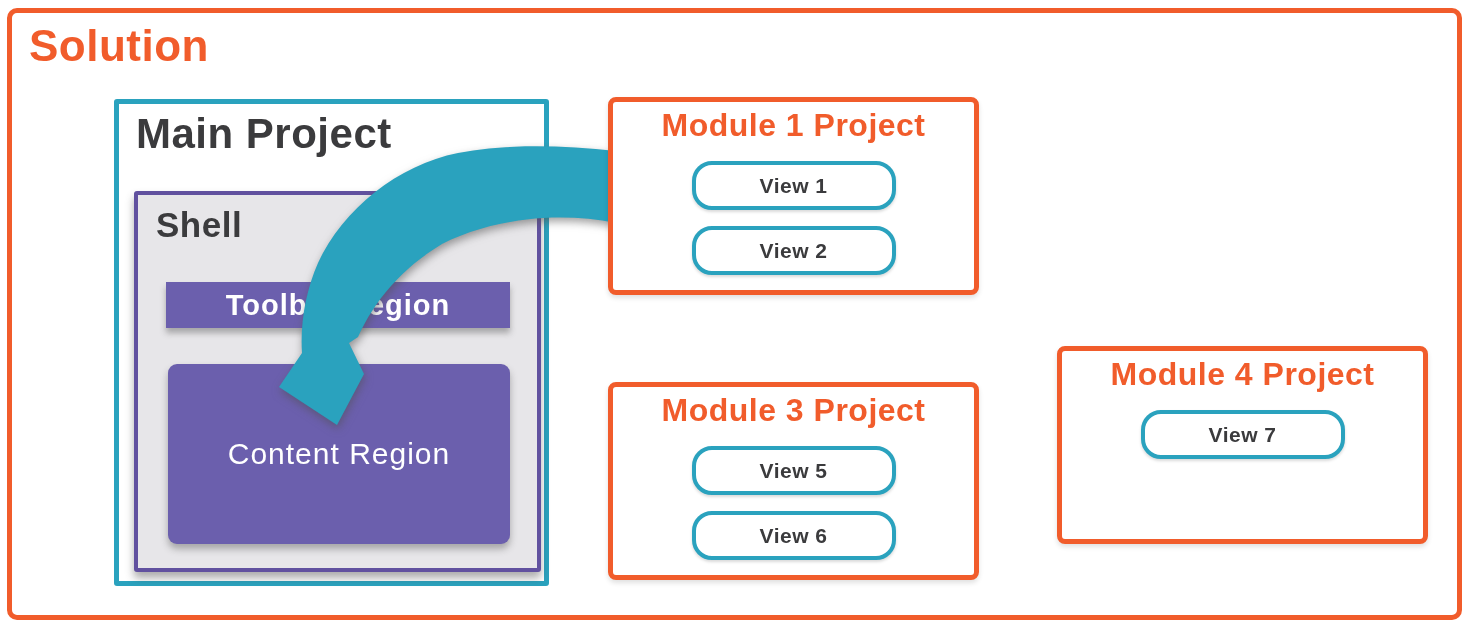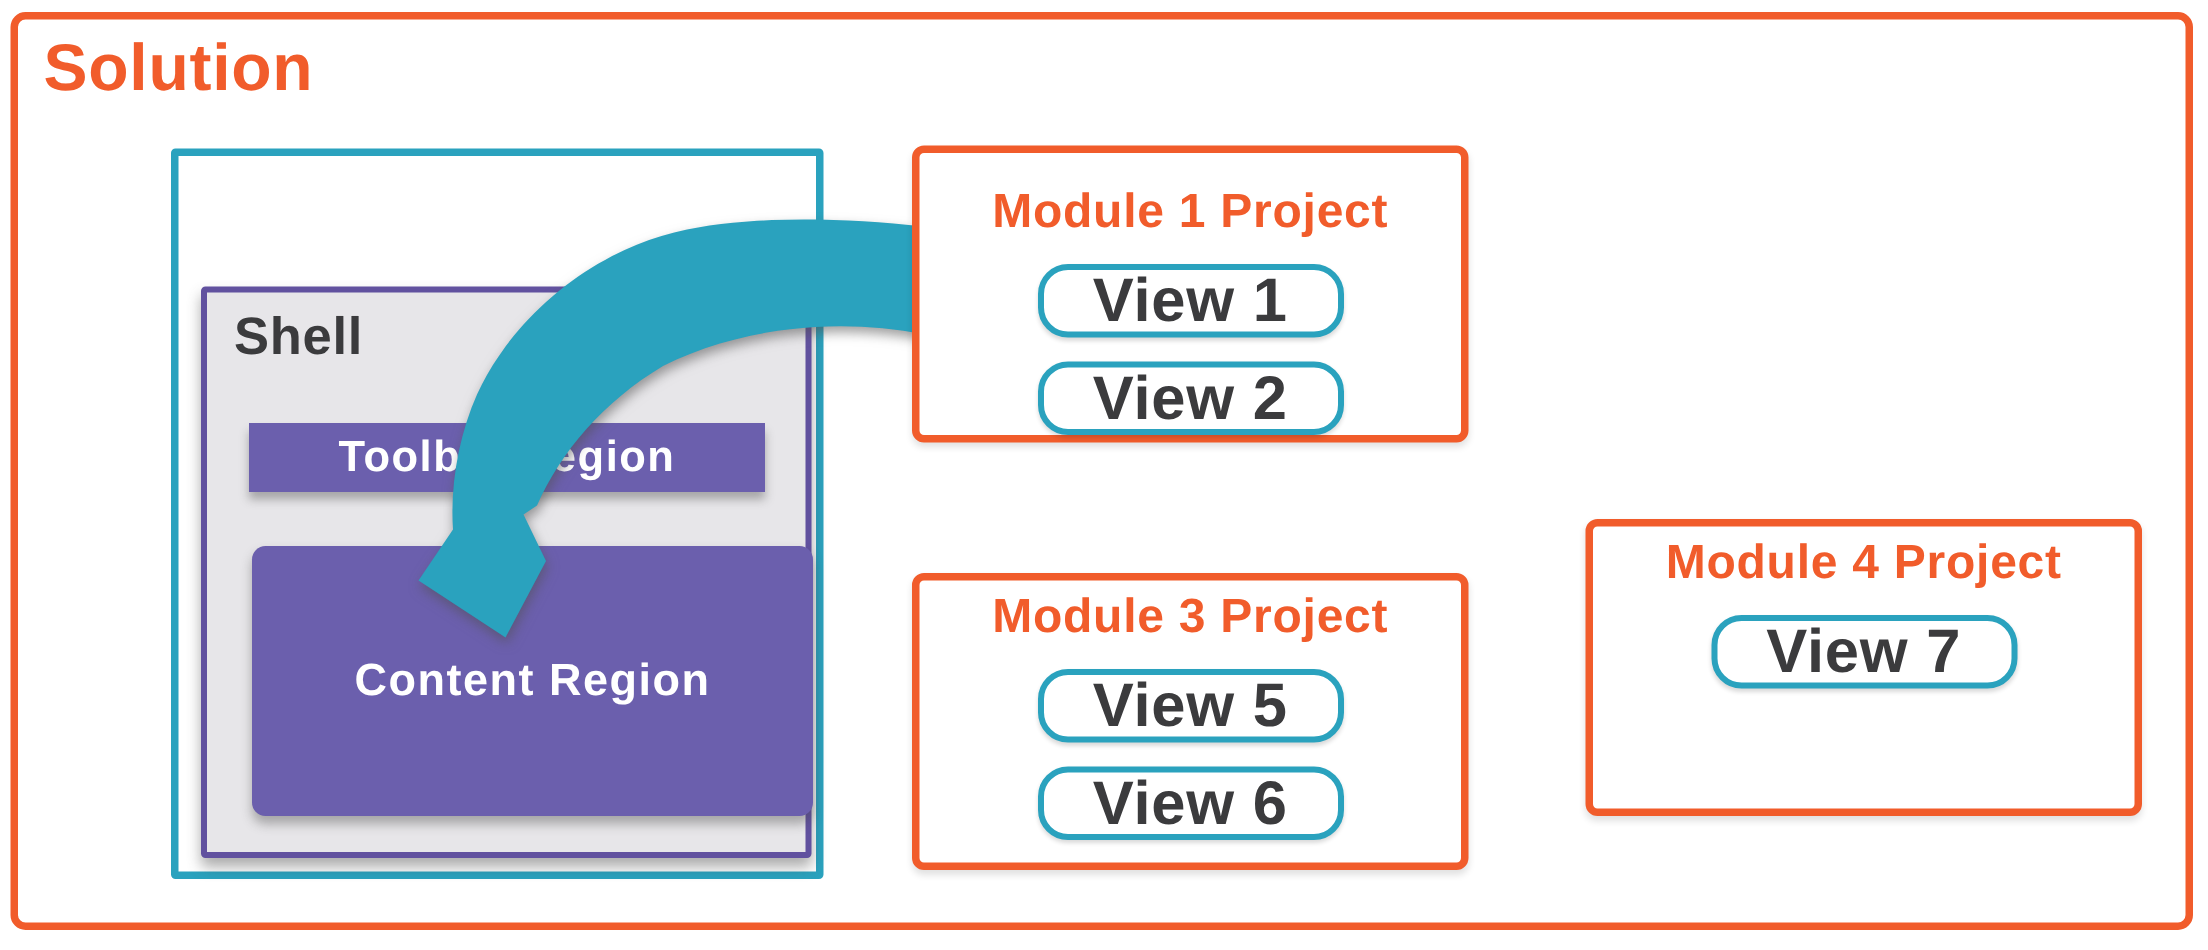--- a/index.html
+++ b/index.html
@@ -45,69 +45,70 @@
     font-size:35px;font-weight:bold;color:var(--text-dark);letter-spacing:.5px;
   }
   .toolbar-region{
     position:absolute;left:28px;top:87px;width:344px;height:46px;
     background:var(--purple-fill);
     box-shadow:0 5px 6px rgba(70,70,70,.4);
     display:flex;align-items:center;justify-content:center;
     font-size:29px;font-weight:bold;color:var(--white);letter-spacing:1px;
   }
   .content-region{
-    position:absolute;left:30px;top:169px;width:374px;height:180px;
+    position:absolute;left:30px;top:169px;width:342px;height:180px;
     background:var(--purple-fill);border-radius:9px;
     box-shadow:0 5px 7px rgba(70,70,70,.4);
     display:flex;align-items:center;justify-content:center;
-    font-size:30px;font-weight:bold;color:var(--white);letter-spacing:1px;
+    font-size:30px;font-weight:normal;color:var(--white);letter-spacing:1px;
   }
   .arrow-svg{
     position:absolute;left:0;top:0;width:1472px;height:633px;
     z-index:5;pointer-events:none;
   }
   .arrow-path{
     fill:var(--teal);
     filter:drop-shadow(1px 4px 4px rgba(80,80,80,.55));
   }
   .module{
     position:absolute;width:371px;height:198px;
     border:5px solid var(--orange);border-radius:8px;box-sizing:border-box;
     background:#fff;z-index:10;
     display:flex;flex-direction:column;align-items:center;
     box-shadow:0 3px 5px rgba(0,0,0,.12);
   }
-  .module-1{left:596px;top:84px;justify-content:flex-end;}
+  .module-1{left:596px;top:84px;}
   .module-2{left:1045px;top:84px;}
   .module-3{left:596px;top:333px;margin-top:36px;}
   .module-4{left:1045px;top:333px;}
   .module-title{
     margin-top:5px;
     font-size:32px;font-weight:bold;color:var(--orange);letter-spacing:.5px;
   }
   .views{
     margin-top:17px;display:flex;flex-direction:column;gap:16px;align-items:center;
   }
   .view-box{
     width:204px;height:49px;box-sizing:border-box;
     border:4.5px solid var(--teal);border-radius:20px;background:#fff;
     display:flex;align-items:center;justify-content:center;
-    font-size:41px;font-weight:bold;color:var(--text-dark);letter-spacing:.5px;
+    font-size:21px;font-weight:bold;color:var(--text-dark);letter-spacing:.5px;
     box-shadow:0 2px 3px rgba(0,0,0,.15);
   }
 </style>
 </head>
 <body>
 
 <div class="stage">
 
   <div class="solution-box">
     <div class="solution-title">Solution</div>
 
     <div class="main-project">
+      <div class="main-project-title">Main Project</div>
 
       <div class="shell">
         <div class="shell-title">Shell</div>
         <div class="toolbar-region">Toolbar Region</div>
         <div class="content-region">Content Region</div>
       </div>
     </div>
 
     <svg class="arrow-svg" viewBox="0 0 1472 633" xmlns="http://www.w3.org/2000/svg" aria-hidden="true">
       <path class="arrow-path" d="M 604 138

